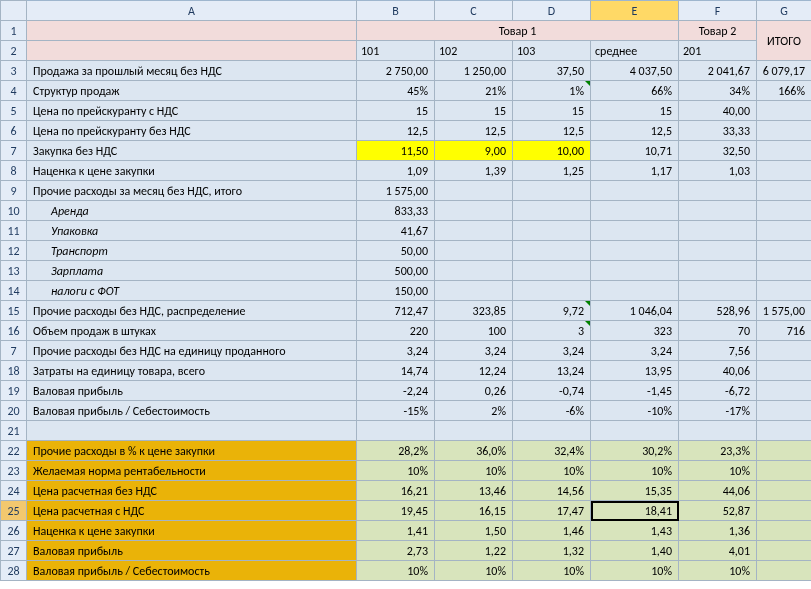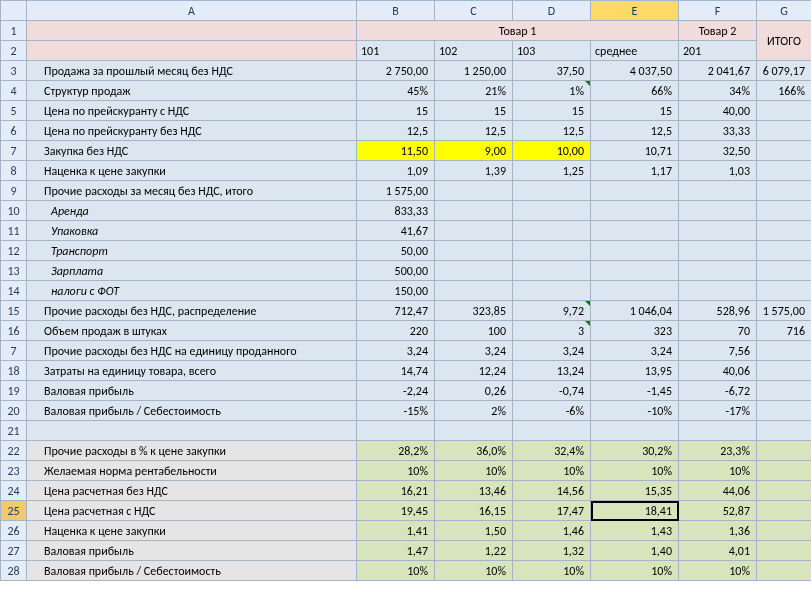--- a/index.html
+++ b/index.html
@@ -29,24 +29,24 @@
   .row-hdr {
     background: #e4ecf7;
     text-align: center;
     font-weight: normal;
     color: #1f3a5f;
     width: 26px;
   }
   .data-label {
     background: #dce6f1;
     text-align: left;
-    padding-left: 17px;
+    padding-left: 6px;
   }
   .data-label.indent { padding-left: 24px; font-style: italic; }
-  .data-label.green { background: #e5e5e5; }
+  .data-label.green { background: #eab308; }
   .num { text-align: right; padding-right: 6px; }
   .hdr-group { background: #f2dcdb; text-align: center; }
   .hdr-sub   { background: #dce6f1; }
   .yellow { background: #ffff00; }
   .col-E-active { background: #ffd966; }
   .row-sel .row-hdr { background: #f2c86e; }
   .sel-cell { outline: 2px solid #000; outline-offset: -2px; }
   .empty-blue { background: #dce6f1; }
   .empty-green { background: #d8e4bc; margin-top: 36px; }
   .tri {
@@ -339,21 +339,21 @@
         <td class="num empty-green">1,41</td>
         <td class="num empty-green">1,50</td>
         <td class="num empty-green">1,46</td>
         <td class="num empty-green">1,43</td>
         <td class="num empty-green">1,36</td>
         <td class="num empty-green"></td>
       </tr>
       <tr>
         <td class="row-hdr">27</td>
         <td class="data-label green">Валовая прибыль</td>
-        <td class="num empty-green">1,47</td>
+        <td class="num empty-green">2,73</td>
         <td class="num empty-green">1,22</td>
         <td class="num empty-green">1,32</td>
         <td class="num empty-green">1,40</td>
         <td class="num empty-green">4,01</td>
         <td class="num empty-green"></td>
       </tr>
       <tr>
         <td class="row-hdr">28</td>
         <td class="data-label green">Валовая прибыль / Себестоимость</td>
         <td class="num empty-green">10%</td>

